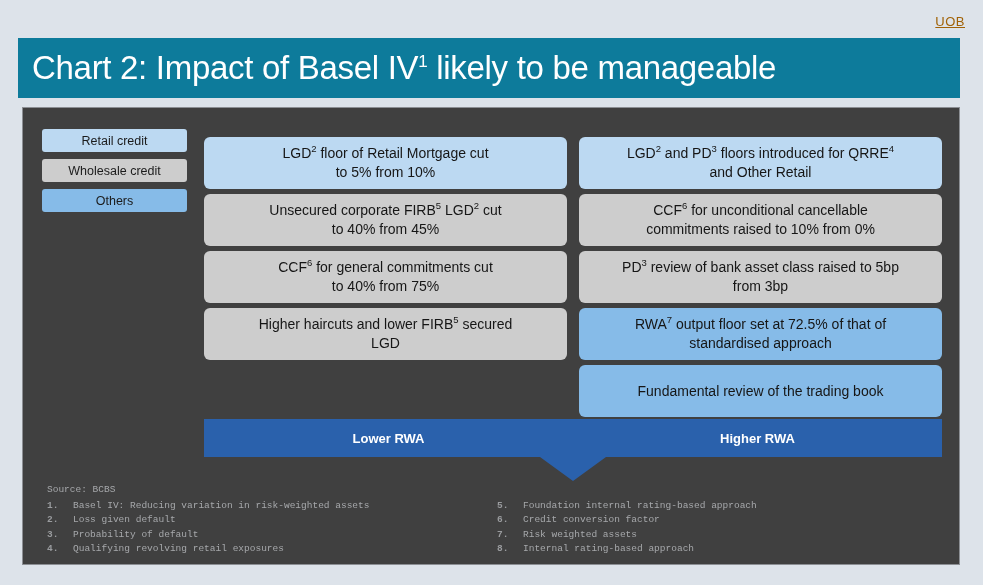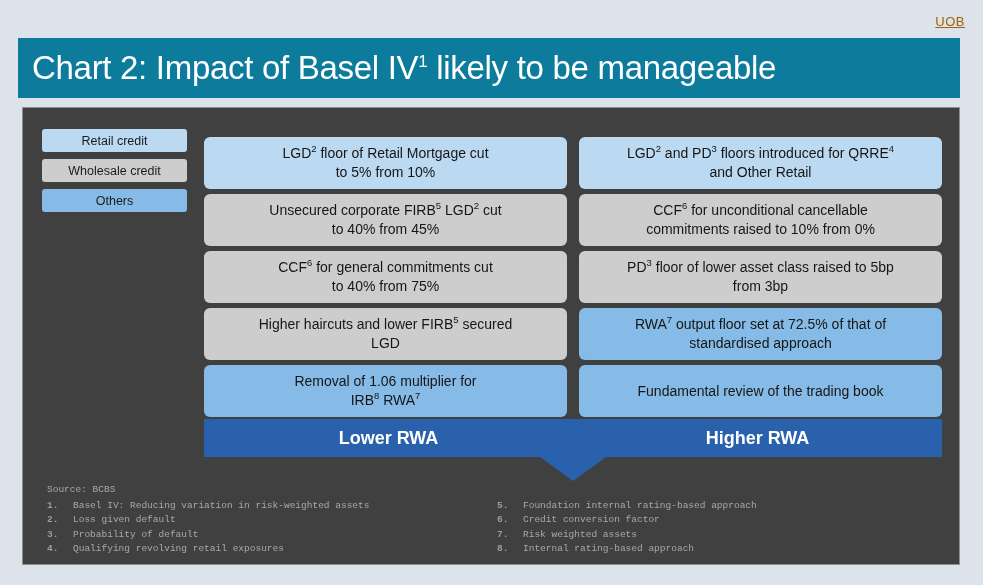--- a/index.html
+++ b/index.html
@@ -138,21 +138,21 @@
     height: 38px;
     background: #2a61ac;
     display: flex;
   }
   .rwa-half {
     flex: 1 1 50%;
     display: flex;
     align-items: center;
     justify-content: center;
     color: #ffffff;
-    font-size: 18px;
+    font-size: 13px;
     font-weight: bold;
     font-family: "Liberation Sans", sans-serif;
   }
   .rwa-arrow {
     position: absolute;
     left: 50%;
     top: 38px;
     transform: translateX(-50%);
     width: 0;
     height: 0;
@@ -238,26 +238,20 @@
       </div>
     </div>
 
     <div class="box c-wholesale">
       <div>
         <span>Higher haircuts and lower FIRB</span><sup>5</sup><span> secured</span><br>
         <span>LGD</span>
       </div>
     </div>
 
-    <div class="box c-others">
-      <div>
-        <span>Removal of 1.06 multiplier for</span><br>
-        <span>IRB</span><sup>8</sup><span> RWA</span><sup>7</sup>
-      </div>
-    </div>
 
   </div>
 
   <div class="col col-right">
 
     <div class="box c-retail">
       <div>
         <span>LGD</span><sup>2</sup><span> and PD</span><sup>3</sup><span> floors introduced for QRRE</span><sup>4</sup><br>
         <span>and Other Retail</span>
       </div>
@@ -265,21 +259,21 @@
 
     <div class="box c-wholesale">
       <div>
         <span>CCF</span><sup>6</sup><span> for unconditional cancellable</span><br>
         <span>commitments raised to 10% from 0%</span>
       </div>
     </div>
 
     <div class="box c-wholesale">
       <div>
-        <span>PD</span><sup>3</sup><span> floor of lower asset class raised to 5bp</span><br>
+        <span>PD</span><sup>3</sup><span> review of bank asset class raised to 5bp</span><br>
         <span>from 3bp</span>
       </div>
     </div>
 
     <div class="box c-others">
       <div>
         <span>RWA</span><sup>7</sup><span> output floor set at 72.5% of that of</span><br>
         <span>standardised approach</span>
       </div>
     </div>

